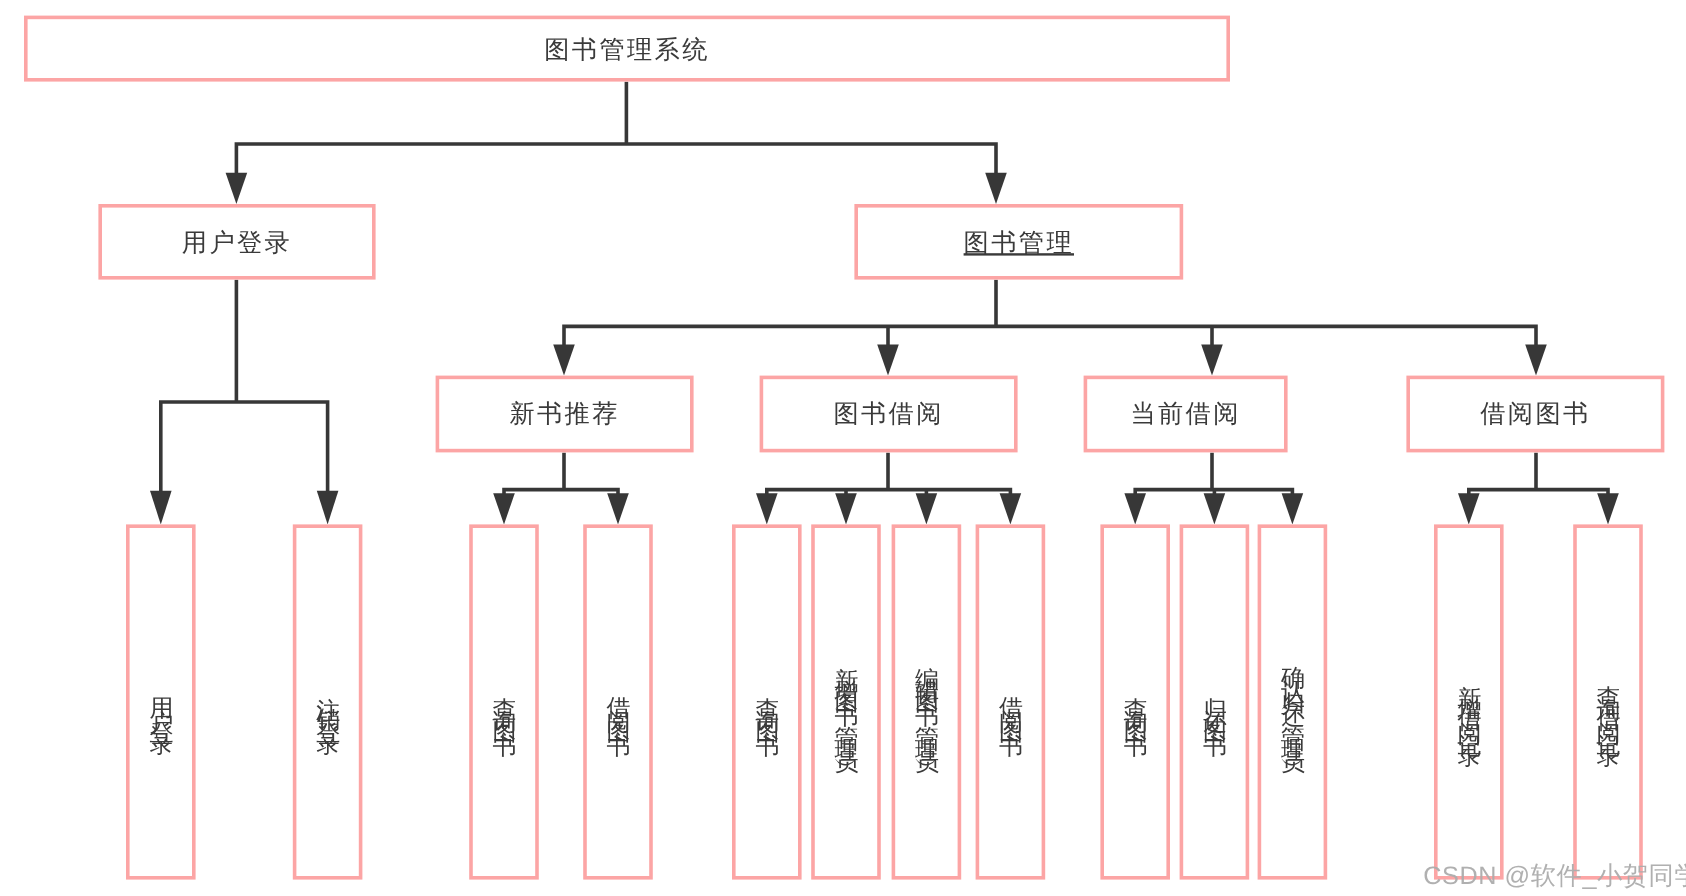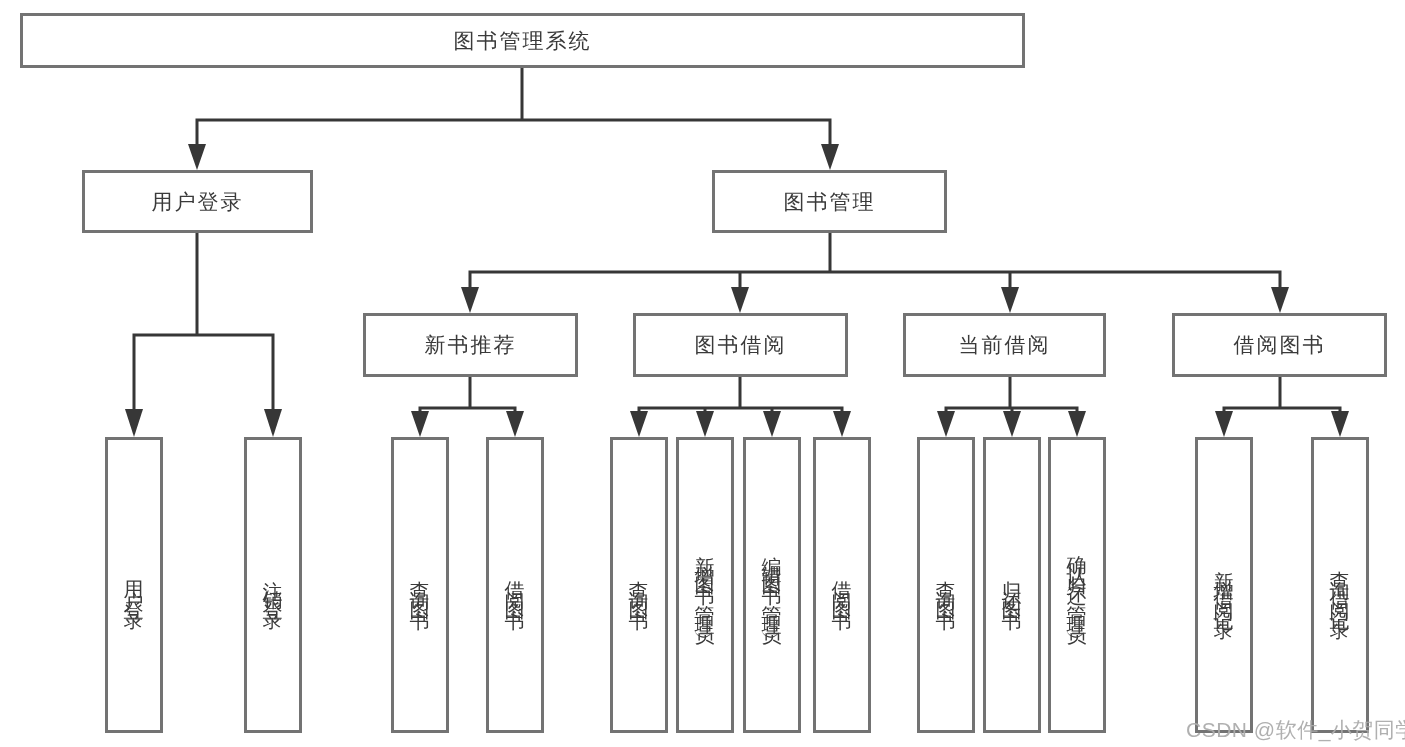--- a/index.html
+++ b/index.html
@@ -18,21 +18,21 @@
   .connectors {
     position: absolute;
     left: 0;
     top: 0;
     width: 1405px;
     height: 747px;
   }
   .node {
     position: absolute;
     box-sizing: border-box;
-    border: 3px solid #737373;
+    border: 3px solid #fca5a5;
     background: #ffffff;
     display: flex;
     align-items: center;
     justify-content: center;
     color: #3a3a3a;
   }
   .h-node span {
     font-size: 21px;
     letter-spacing: 2px;
     white-space: nowrap;
@@ -119,31 +119,31 @@
     </g>
   </svg>
 
   <div class="node h-node" style="left:20px;top:13px;width:1005px;height:55px;">
     <span>图书管理系统</span>
   </div>
 
   <div class="node h-node" style="left:82px;top:170px;width:231px;height:63px;">
     <span>用户登录</span>
   </div>
-  <div class="node h-node" style="left:712px;top:170px;width:235px;height:63px;">
+  <div class="node h-node" style="left:712px;top:170px;width:274px;height:63px;text-decoration:underline;">
     <span>图书管理</span>
   </div>
 
   <div class="node h-node" style="left:363px;top:313px;width:215px;height:64px;">
     <span>新书推荐</span>
   </div>
   <div class="node h-node" style="left:633px;top:313px;width:215px;height:64px;text-align:right;">
     <span>图书借阅</span>
   </div>
-  <div class="node h-node" style="left:903px;top:313px;width:203px;height:64px;">
+  <div class="node h-node" style="left:903px;top:313px;width:170px;height:64px;">
     <span>当前借阅</span>
   </div>
   <div class="node h-node" style="left:1172px;top:313px;width:215px;height:64px;">
     <span>借阅图书</span>
   </div>
 
   <div class="node v-node" style="left:105px;top:437px;width:58px;height:296px;">
     <span>用户登录</span>
   </div>
   <div class="node v-node" style="left:244px;top:437px;width:58px;height:296px;">

